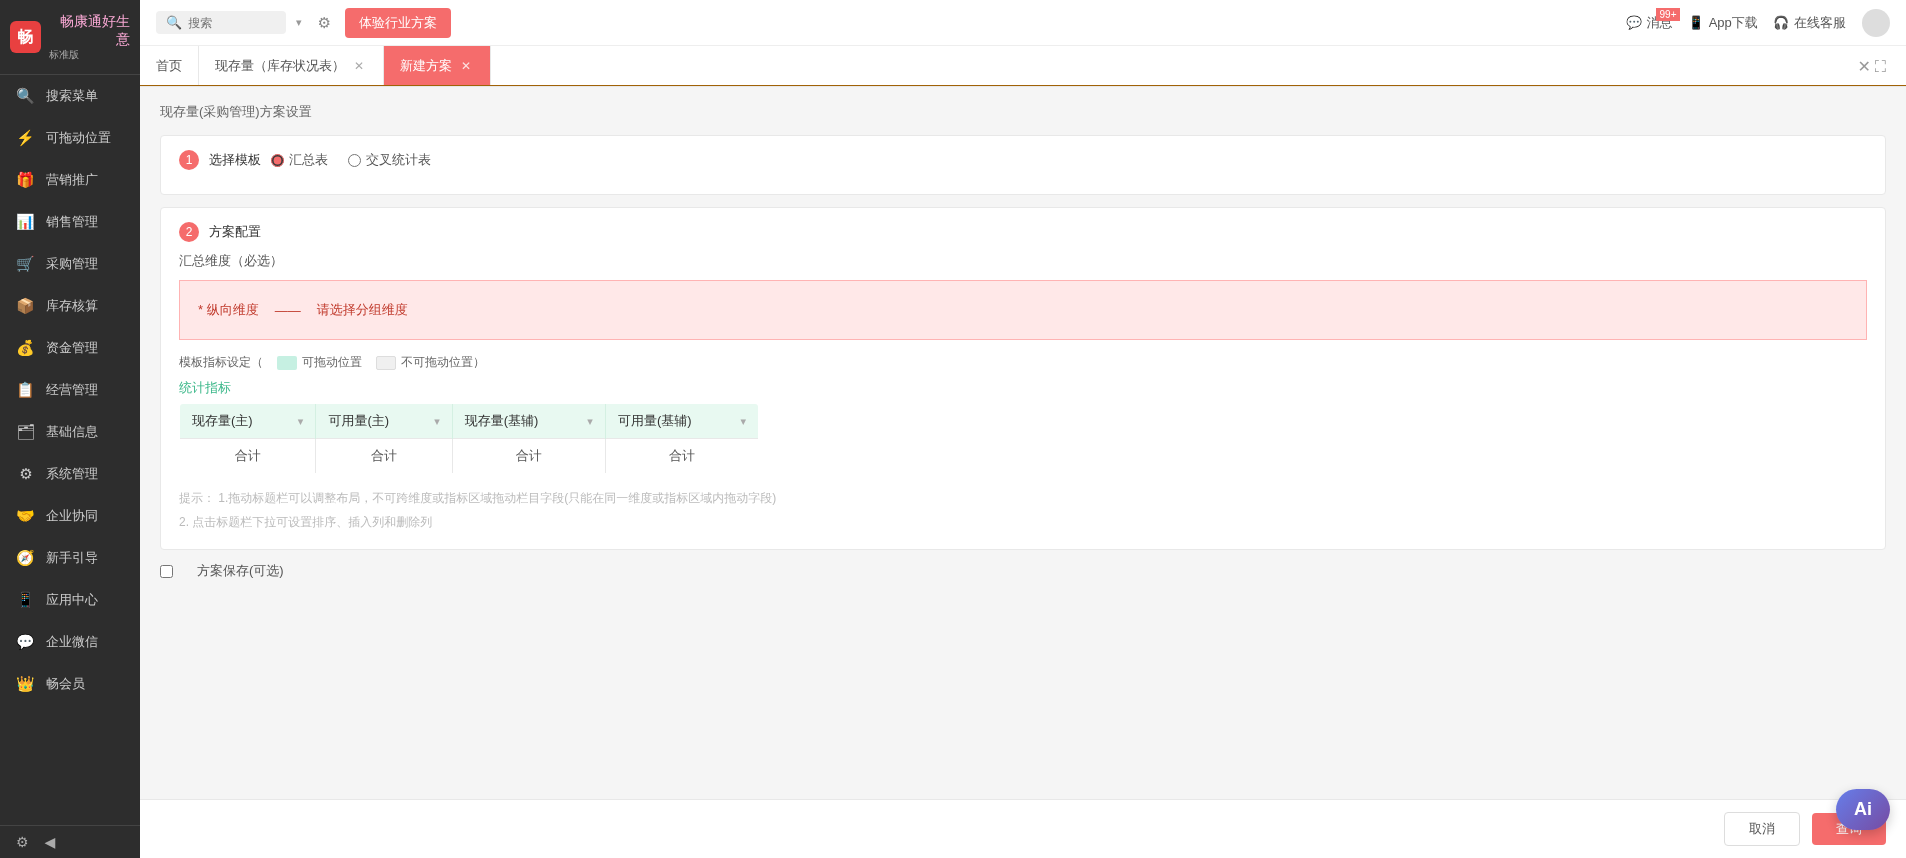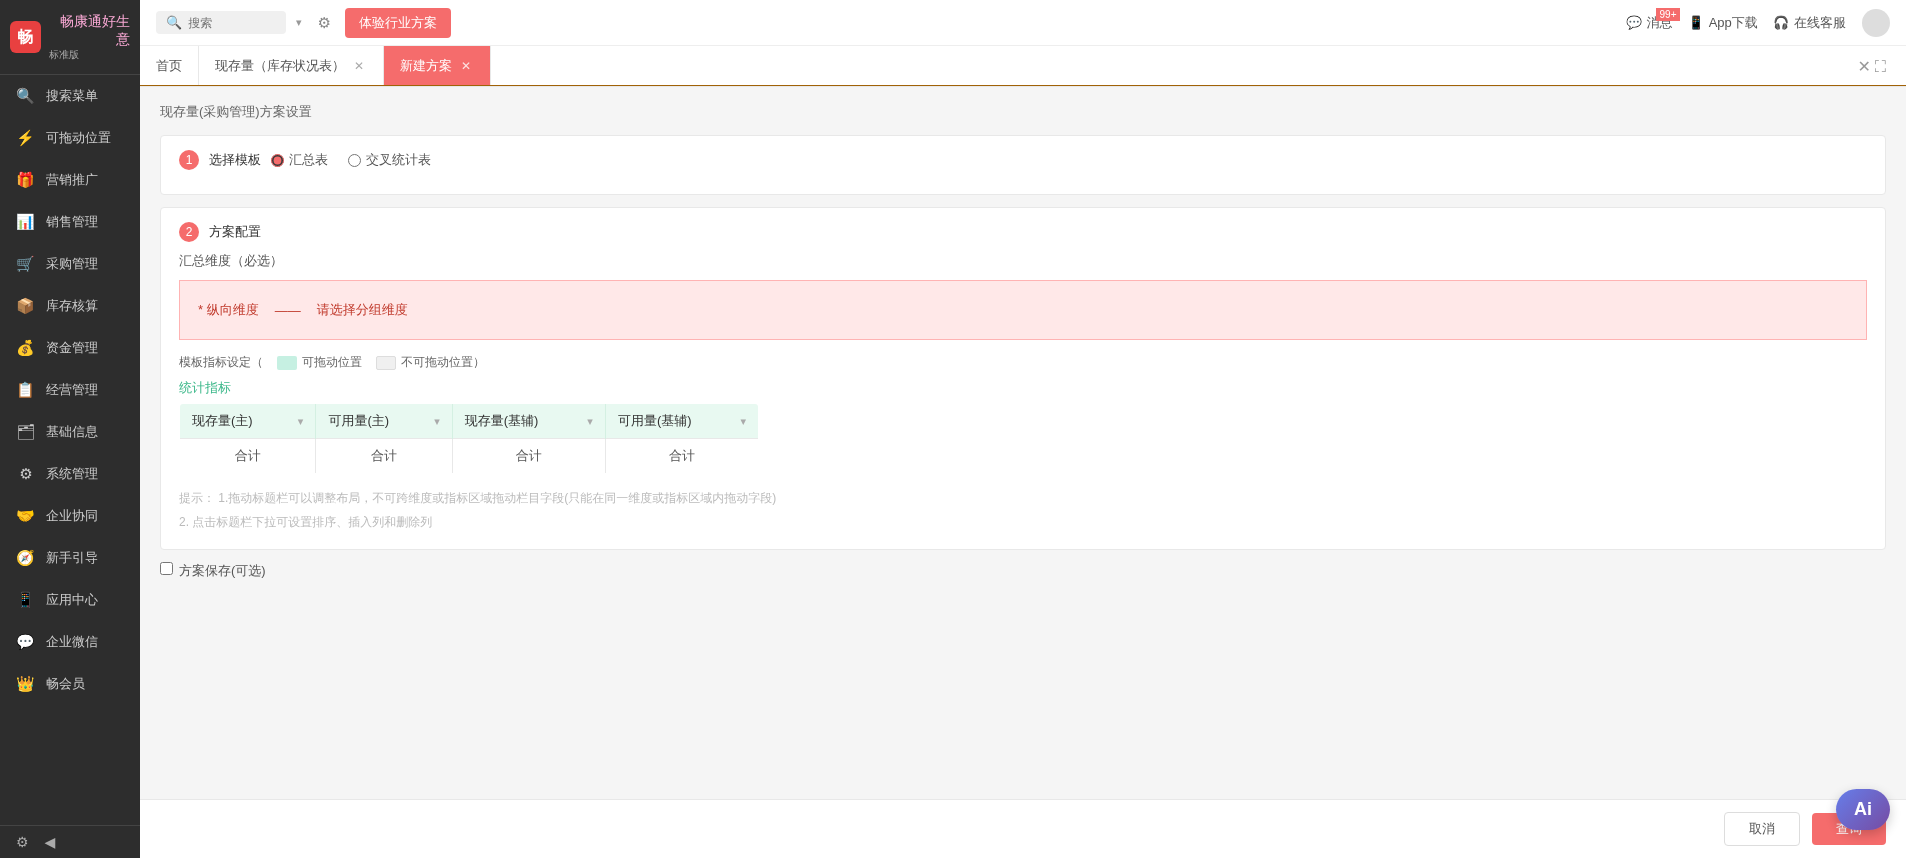--- a/index.html
+++ b/index.html
@@ -352,22 +352,22 @@
     .hint-box {
       margin-top: 14px;
       font-size: 12px;
       color: #bbb;
       line-height: 1.8;
     }
     .hint-box p { margin-bottom: 2px; }
 
     .save-option {
       display: flex;
-      align-items: flex-start;
-      gap: 6px;
+      align-items: center;
+      gap: 24px;
       font-size: 13px;
       color: #555;
     }
     .save-option input[type="checkbox"] { cursor: pointer; }
 
     
     .bottom-bar {
       background: #fff;
       border-top: 1px solid #e8e8e8;
       display: flex;

